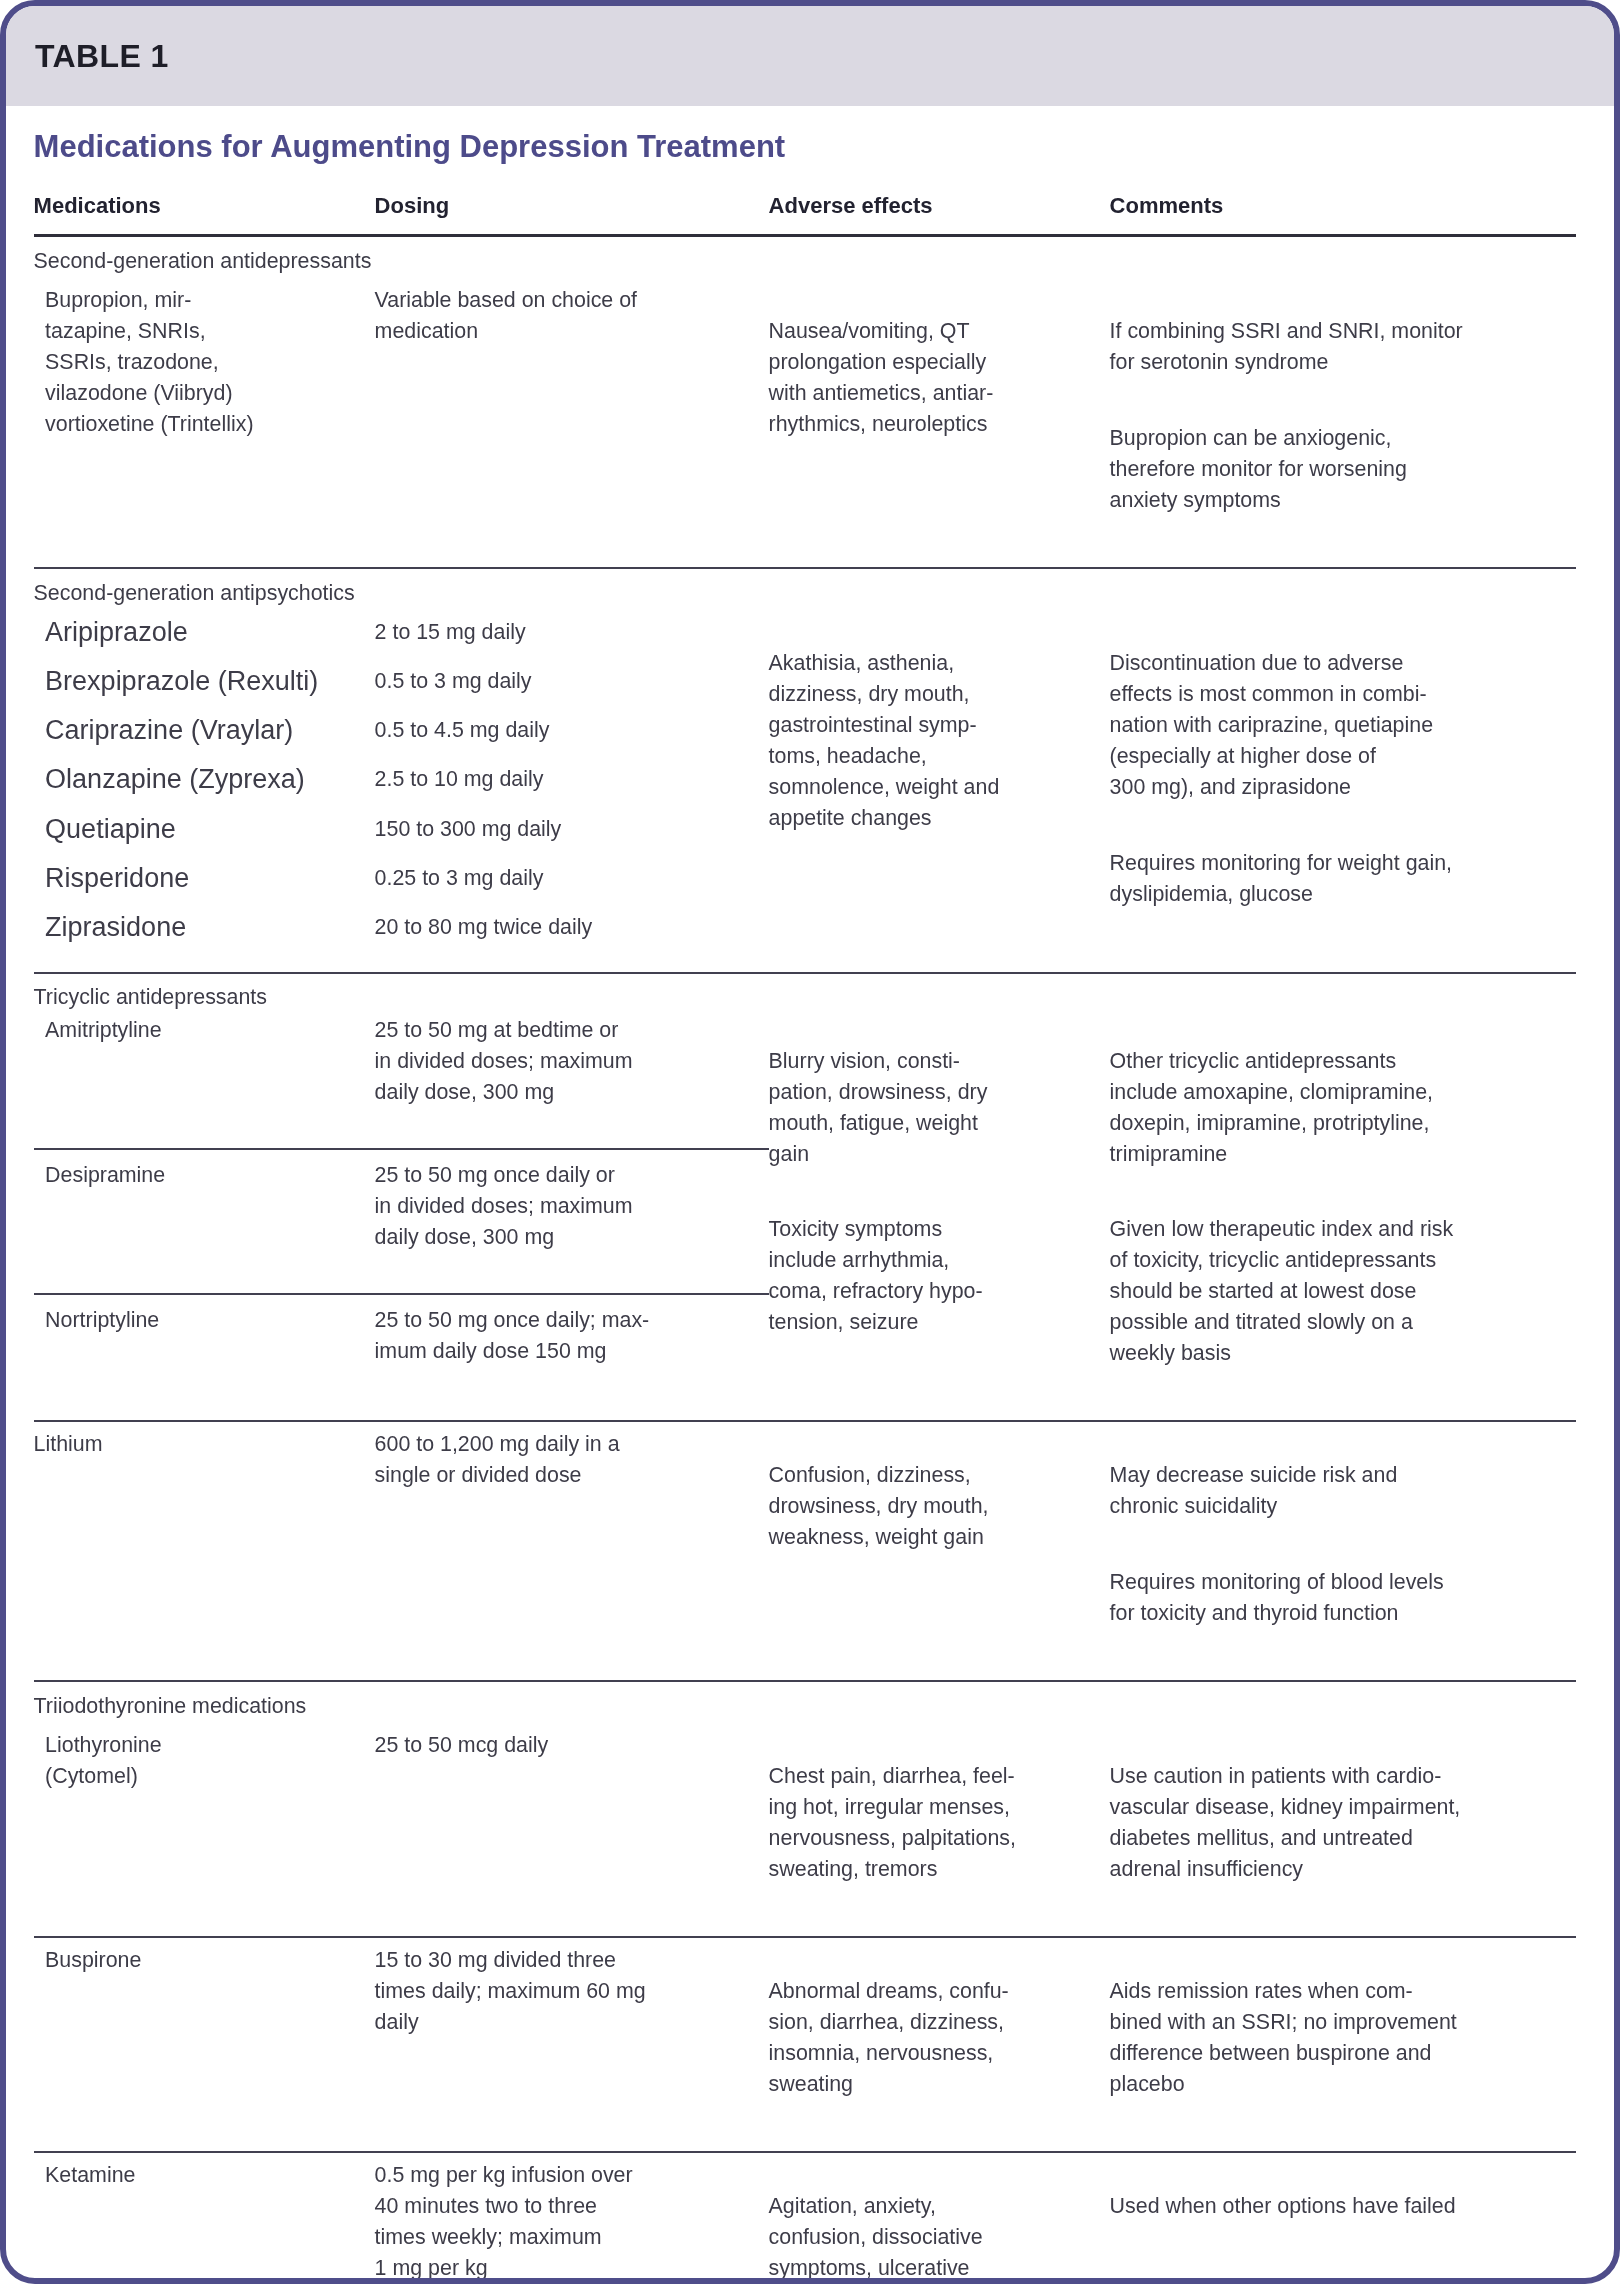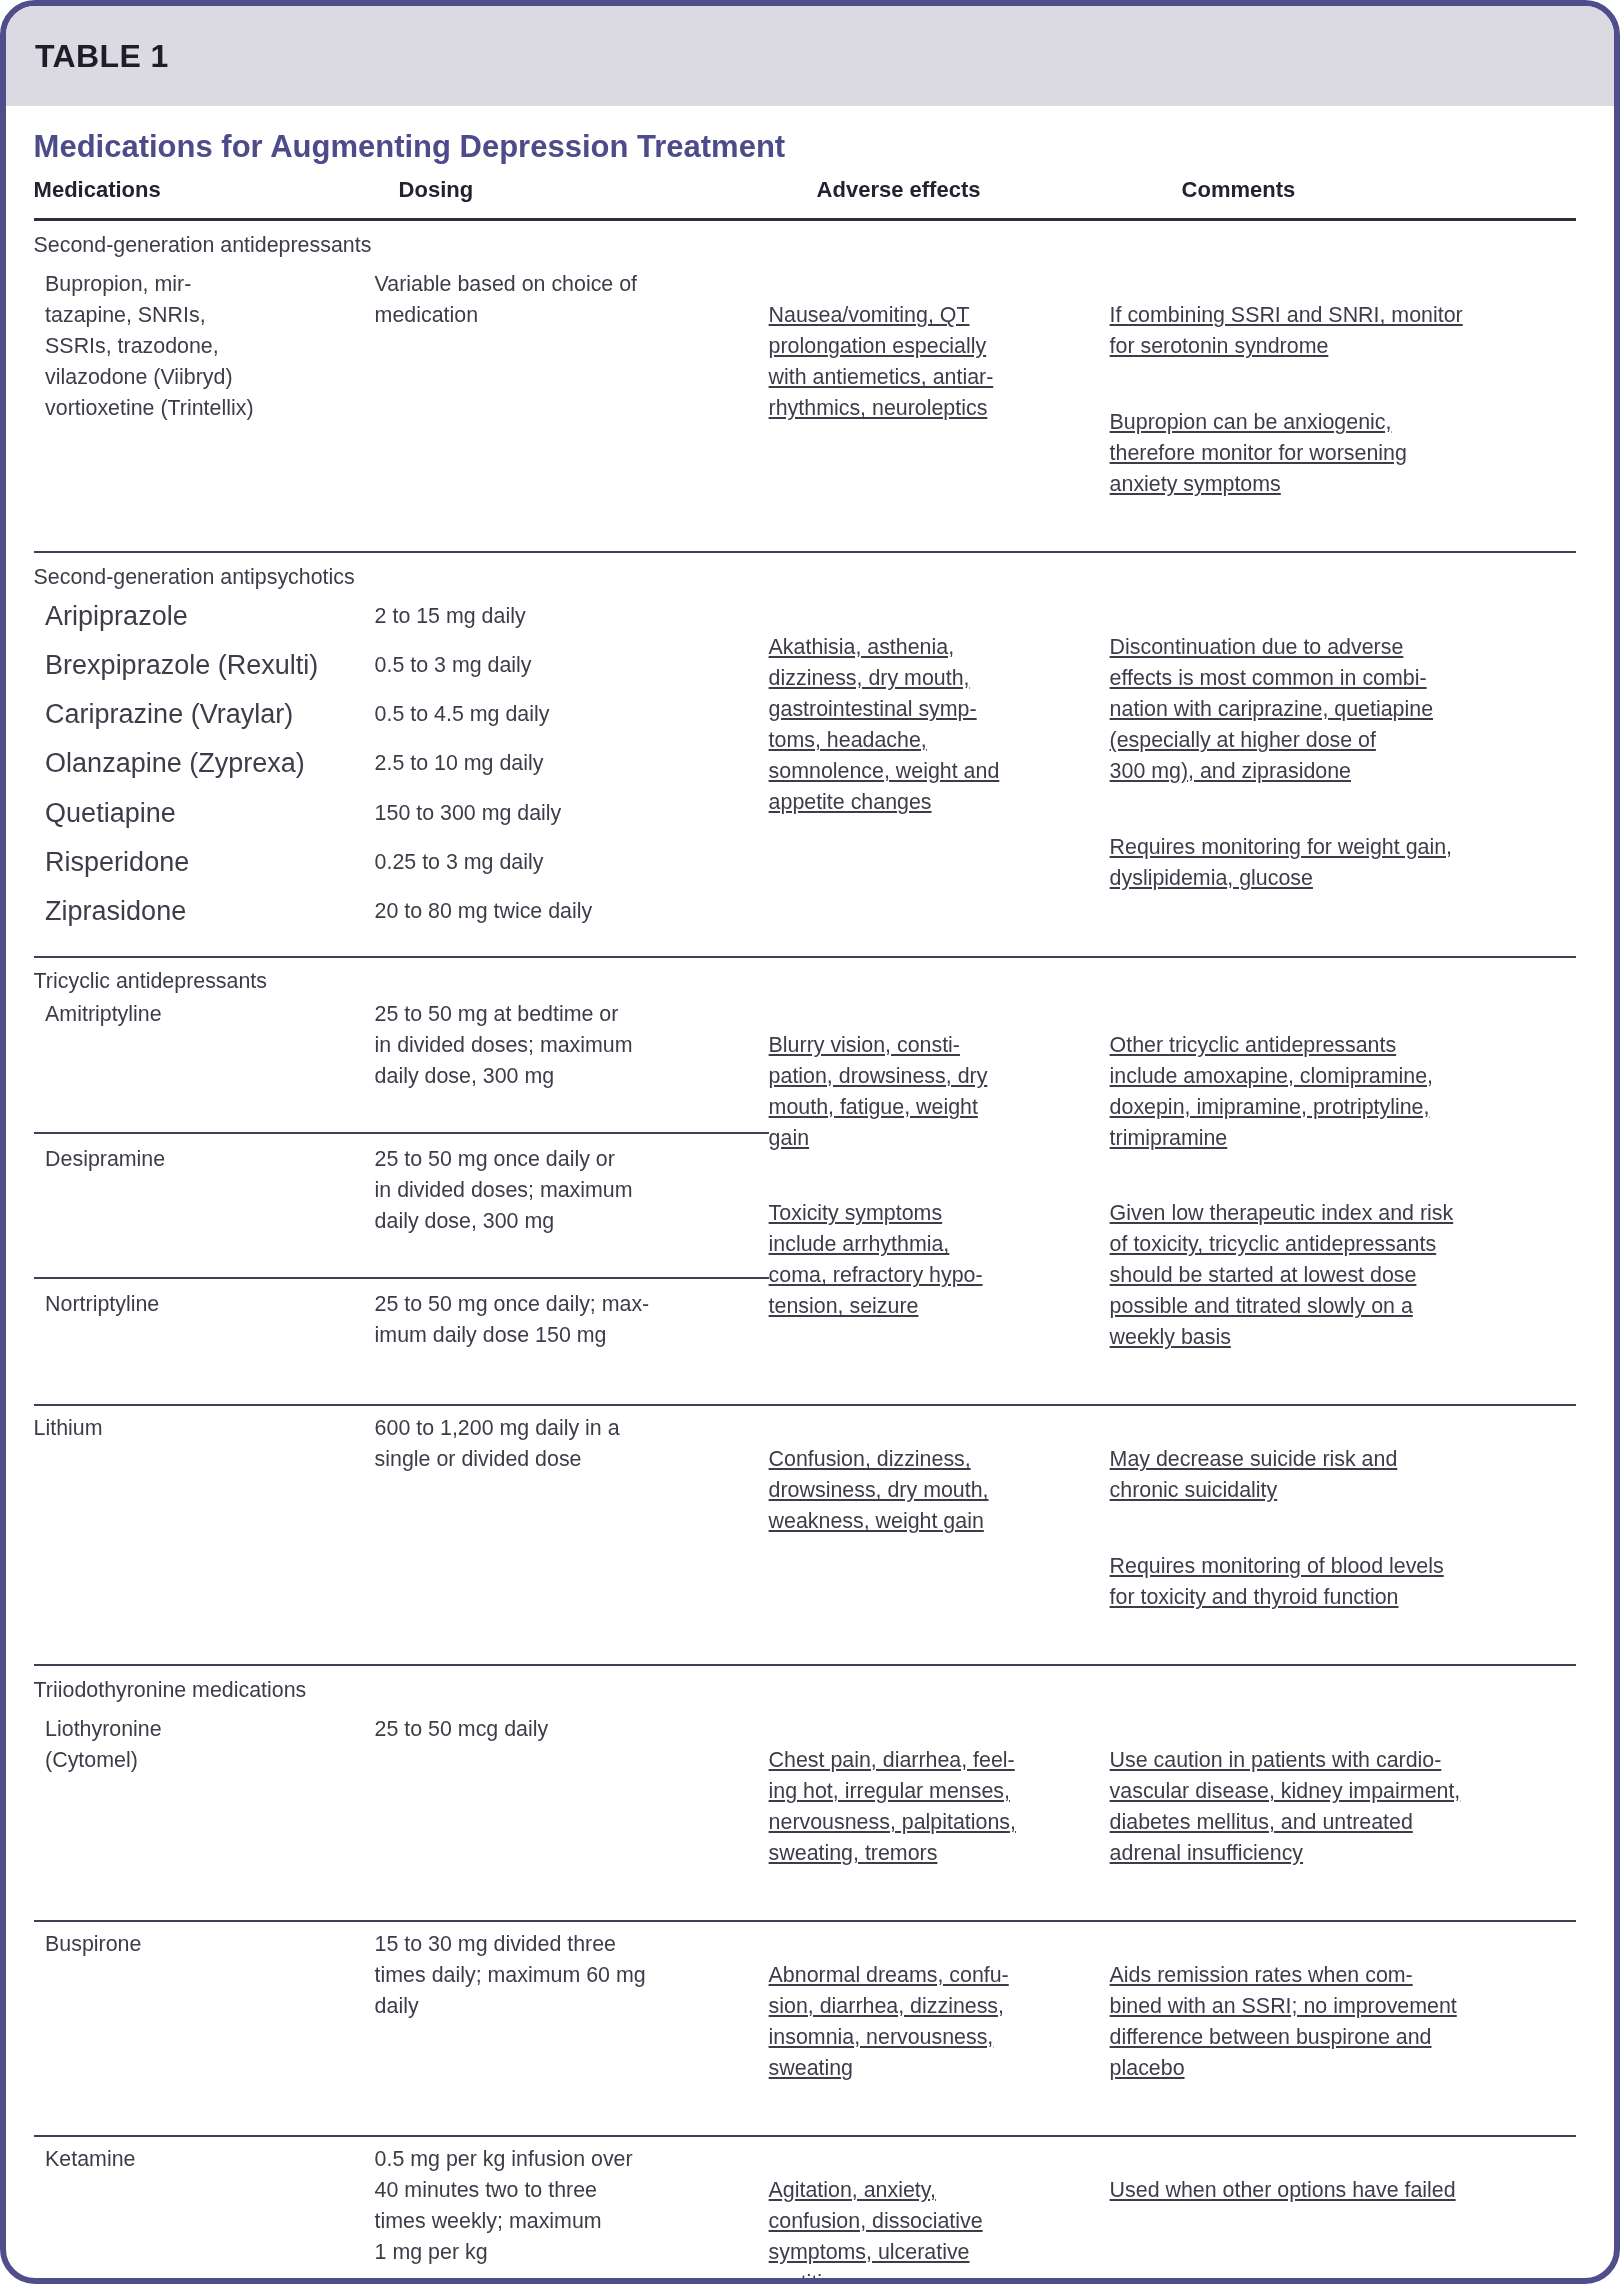--- a/index.html
+++ b/index.html
@@ -3,26 +3,26 @@
 <meta charset="utf-8">
 <style>
   html,body{margin:0;padding:0;background:#ffffff;}
   body{width:1620px;height:2284px;position:relative;font-family:"Liberation Sans",sans-serif;-webkit-font-smoothing:antialiased;}
   .frame{position:absolute;inset:0;border:6.9px solid #4f4d8a;border-radius:35px;background:#ffffff;overflow:hidden;display:flex;flex-direction:column;box-sizing:border-box;}
   .band{height:100px;background:#dbd9e2;display:flex;align-items:center;padding-left:29px;flex:0 0 auto;}
   .band-label{font-size:32px;font-weight:bold;letter-spacing:0.4px;color:#1e1e28;}
   .content{padding:0 38px 0 27.6px;flex:1 1 auto;display:flex;flex-direction:column;}
   .title{margin-top:23px;font-size:31px;font-weight:bold;color:#4d4b8a;}
   .grid4{display:grid;grid-template-columns:341px 394px 341px 1fr;column-gap:0;}
-  .colhead{margin-top:12px;padding-bottom:15.3px;border-bottom:3.1px solid #2f2e3a;gap:24px;}
+  .colhead{margin-top:28px;padding-bottom:15.3px;border-bottom:3.1px solid #2f2e3a;}
   .colhead .ch{font-size:22px;font-weight:bold;color:#222230;}
   .section{border-bottom:2.3px solid #414050;}
   .sec-head{font-size:21.4px;color:#3d3c48;padding:11.5px 0 4.6px 0;}
   .cell{font-size:21.4px;line-height:31px;color:#3d3c48;white-space:pre-line;padding:6.9px 24.5px 20px 0;box-sizing:border-box;}
-  .cell .par{margin:0;white-space:pre-line;text-decoration:underline;}
+  .cell .par{margin:0;white-space:pre-line;}
   .cell .par + .par{margin-top:13.8px;}
   .indent{padding-left:11.5px;}
   .pair-name{font-size:27px;line-height:31px;color:#3d3c48;padding:0 23px 9.2px 11.5px;}
   .pair-dose{font-size:21.4px;line-height:31px;color:#3d3c48;padding:0 23px 9.2px 0;}
   .pad-top{padding-top:6.9px;}
   .group-bottom{padding-bottom:10.7px;}
   .subrow-border{border-bottom:2.3px solid #414050;}
   .sub-dose{padding-bottom:7px;}
   .sub-top{padding-top:10px;}
   .spacer{flex:1 1 auto;}

